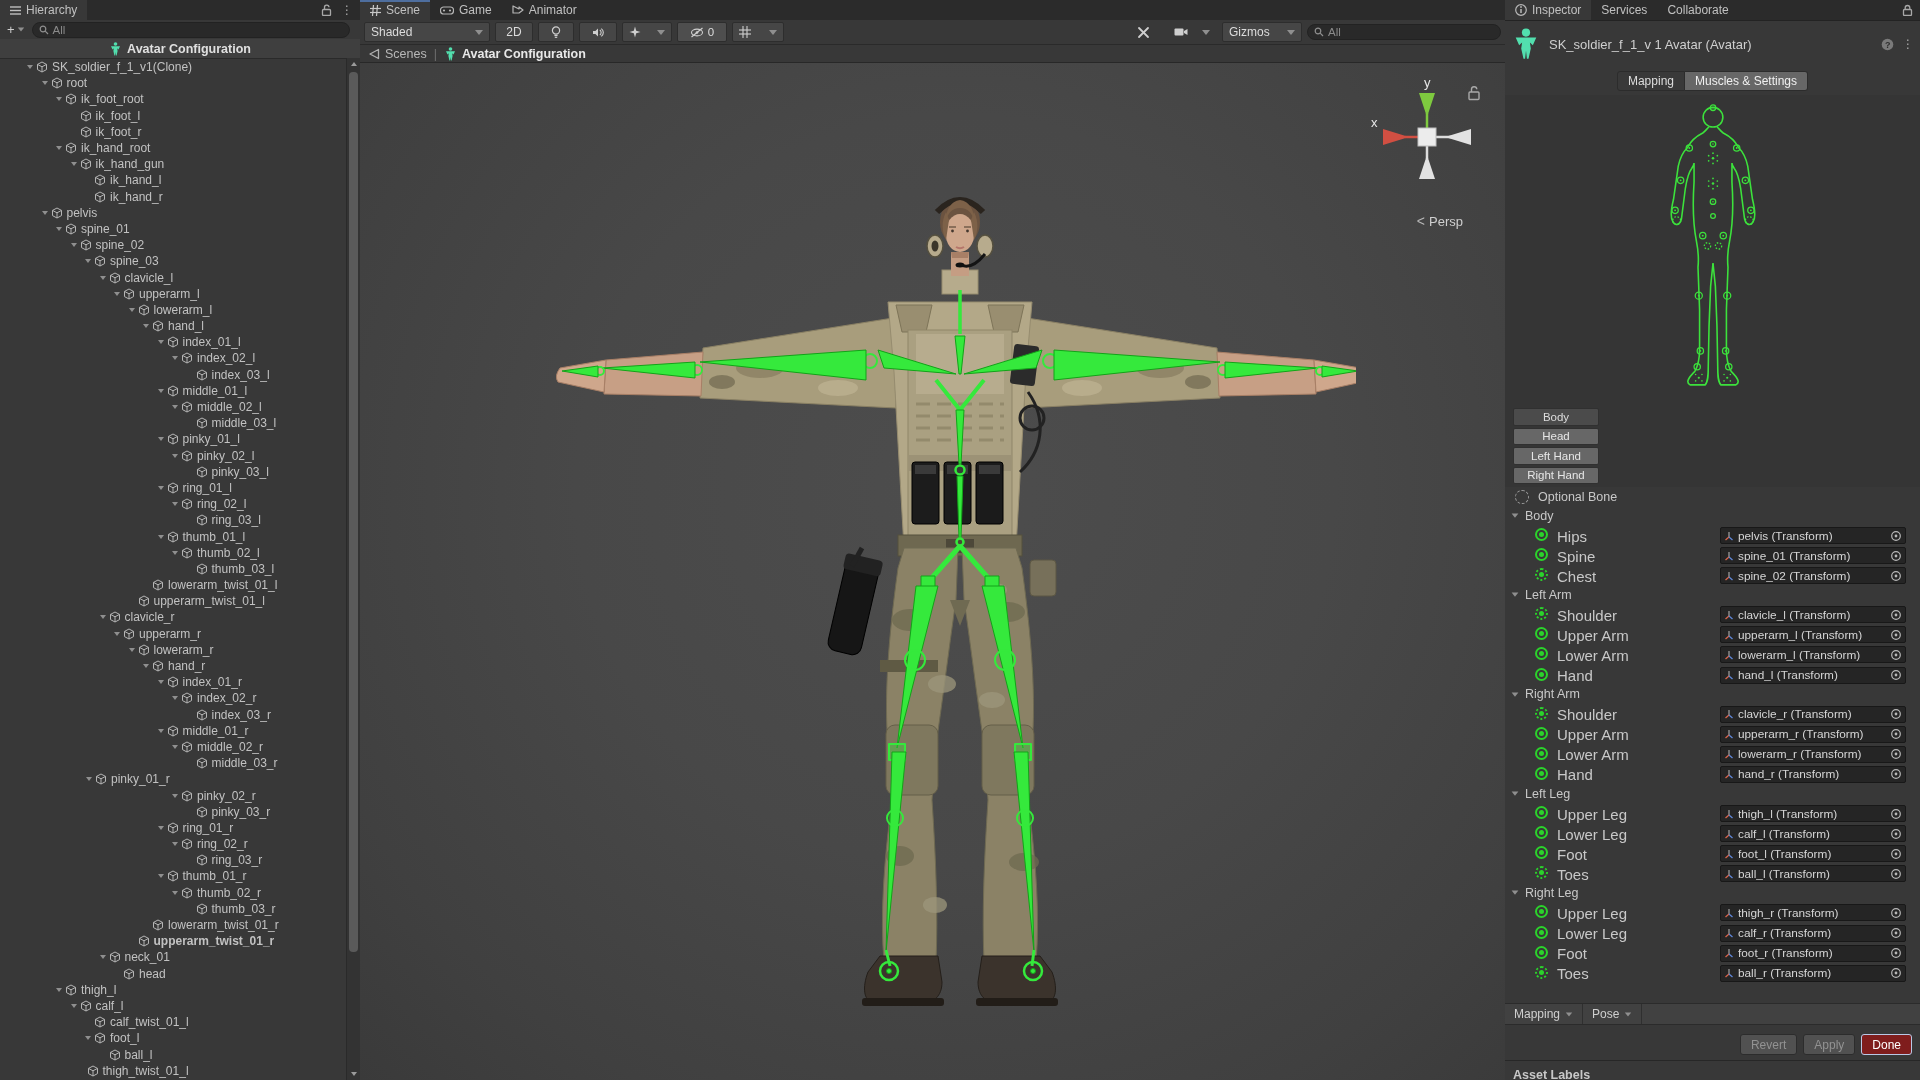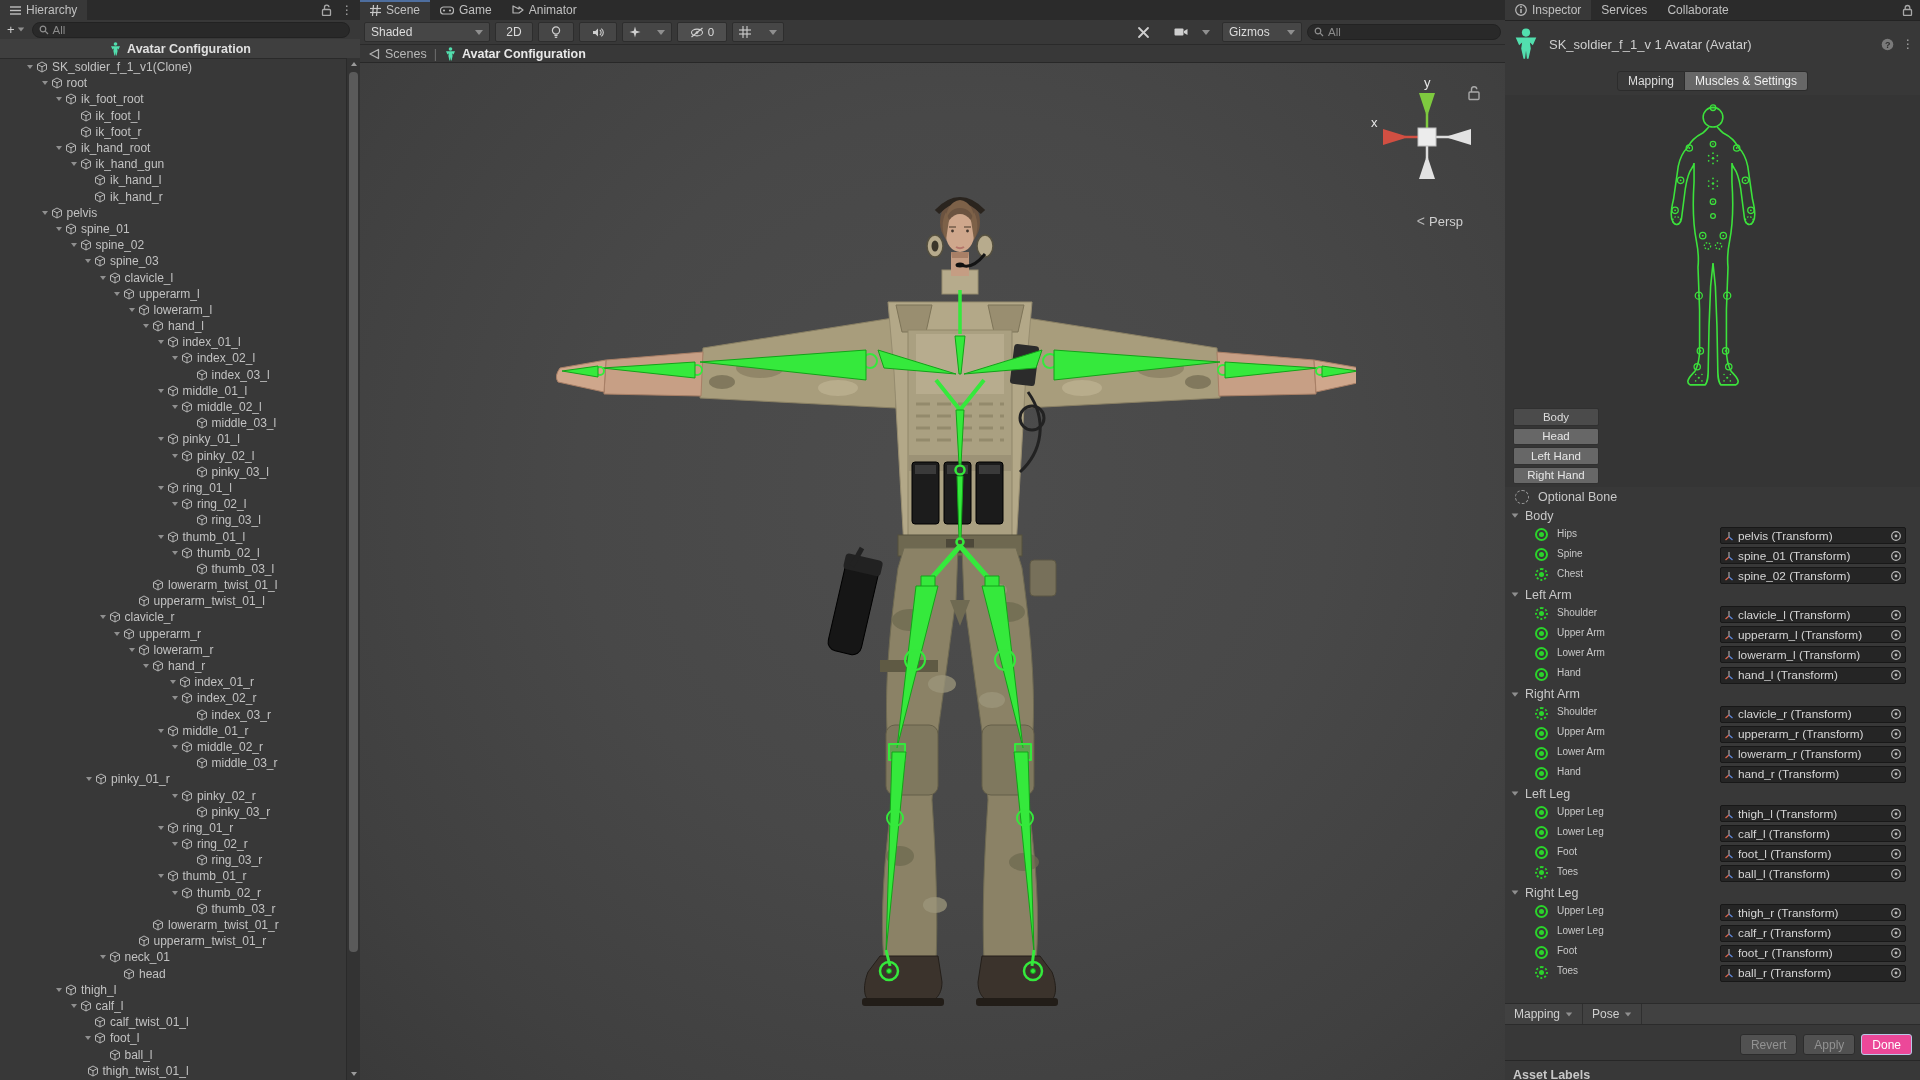--- a/index.html
+++ b/index.html
@@ -84,34 +84,34 @@
   .dashed-circle{width:12px;height:12px;border:1.5px dashed #9a9a9a;border-radius:50%;}
   #bonelist{position:absolute;top:506px;left:0;right:0;}
   .bsection{height:19px;display:flex;align-items:center;gap:6px;padding-left:6px;
             font-size:12.5px;color:#c8c8c8;}
   .brow{position:relative;height:20.1px;}
   .brow .boneico{position:absolute;left:30px;top:3px;width:9px;height:9px;border-radius:50%;
                  display:flex;align-items:center;justify-content:center;}
   .boneico.solid{border:2.5px solid #2bd32b;}
   .boneico.dotted{border:2.5px dotted #2bd32b;}
   .boneico::after{content:"";width:5px;height:5px;border-radius:50%;background:#2bd32b;}
-  .brow .blabel{position:absolute;left:52px;top:2.5px;font-size:10px;color:#c8c8c8;text-align:center;}
+  .brow .blabel{position:absolute;left:52px;top:2.5px;font-size:15px;color:#c8c8c8;text-align:center;}
   .ofield{position:absolute;left:215px;right:14px;top:2px;height:15px;background:#252525;
           border:1px solid #181818;border-radius:2px;display:flex;align-items:center;
           gap:4px;padding:0 3px;font-size:11.8px;color:#d6d6d6;white-space:nowrap;}
   .ofield .val{flex:1;overflow:hidden;}
   #insp-footerbar{position:absolute;top:1003px;left:0;right:0;height:20px;background:#414141;
                   border-top:1px solid #2b2b2b;border-bottom:1px solid #2b2b2b;display:flex;}
   .menu-btn{display:flex;align-items:center;gap:5px;padding:0 9px;font-size:12px;color:#cfcfcf;
             border-right:1px solid #2f2f2f;}
   #insp-actions{position:absolute;top:1031px;left:0;right:0;height:24px;display:flex;
                 justify-content:flex-end;align-items:flex-end;gap:6px;padding-right:8px;}
   .action-btn{height:19px;padding:0 10px;display:flex;align-items:center;background:#515151;
               border:1px solid #2c2c2c;border-radius:3px;font-size:12px;color:#929292;}
-  .action-btn.primary{color:#ffffff;border-color:#b9c8e6;background:#ec4899;}
+  .action-btn.primary{color:#ffffff;border-color:#b9c8e6;background:#7f1d1d;}
   #asset-labels{position:absolute;top:1060px;left:0;right:0;border-top:1px solid #272727;
                 padding:7px 8px 0 8px;font-size:12.5px;font-weight:bold;color:#c8c8c8;}
 </style>
 </head>
 <body>
 
 <div id="app">
 
   <div id="hierarchy" class="panel">
     <div class="tabbar">
@@ -452,21 +452,21 @@
           <span class="hlabel">lowerarm_r</span>
         </div>
         <div class="hrow" style="padding-left: 140px;">
           <span class="tri"></span>
           <svg viewBox="0 0 12 12" width="12" height="12">
             <path d="M6 1 L10.5 3.4 L10.5 8.6 L6 11 L1.5 8.6 L1.5 3.4 Z" fill="none" stroke="#b5b5b5" stroke-width="1"></path>
             <path d="M1.5 3.4 L6 5.8 L10.5 3.4 M6 5.8 L6 11" fill="none" stroke="#b5b5b5" stroke-width="1"></path>
           </svg>
           <span class="hlabel">hand_r</span>
         </div>
-        <div class="hrow" style="padding-left: 154.5px; margin-left: 12px;">
+        <div class="hrow" style="padding-left: 154.5px;">
           <span class="tri"></span>
           <svg viewBox="0 0 12 12" width="12" height="12">
             <path d="M6 1 L10.5 3.4 L10.5 8.6 L6 11 L1.5 8.6 L1.5 3.4 Z" fill="none" stroke="#b5b5b5" stroke-width="1"></path>
             <path d="M1.5 3.4 L6 5.8 L10.5 3.4 M6 5.8 L6 11" fill="none" stroke="#b5b5b5" stroke-width="1"></path>
           </svg>
           <span class="hlabel">index_01_r</span>
         </div>
         <div class="hrow" style="padding-left: 169px;">
           <span class="tri"></span>
           <svg viewBox="0 0 12 12" width="12" height="12">
@@ -580,21 +580,21 @@
           <span class="hlabel">thumb_03_r</span>
         </div>
         <div class="hrow" style="padding-left: 140px;">
           <span class="tri empty"></span>
           <svg viewBox="0 0 12 12" width="12" height="12">
             <path d="M6 1 L10.5 3.4 L10.5 8.6 L6 11 L1.5 8.6 L1.5 3.4 Z" fill="none" stroke="#b5b5b5" stroke-width="1"></path>
             <path d="M1.5 3.4 L6 5.8 L10.5 3.4 M6 5.8 L6 11" fill="none" stroke="#b5b5b5" stroke-width="1"></path>
           </svg>
           <span class="hlabel">lowerarm_twist_01_r</span>
         </div>
-        <div class="hrow" style="padding-left: 125.5px;">
+        <div class="hrow" style="padding-left: 125.5px; font-weight: bold;">
           <span class="tri empty"></span>
           <svg viewBox="0 0 12 12" width="12" height="12">
             <path d="M6 1 L10.5 3.4 L10.5 8.6 L6 11 L1.5 8.6 L1.5 3.4 Z" fill="none" stroke="#b5b5b5" stroke-width="1"></path>
             <path d="M1.5 3.4 L6 5.8 L10.5 3.4 M6 5.8 L6 11" fill="none" stroke="#b5b5b5" stroke-width="1"></path>
           </svg>
           <span class="hlabel">upperarm_twist_01_r</span>
         </div>
         <div class="hrow" style="padding-left: 96.5px;">
           <span class="tri"></span>
           <svg viewBox="0 0 12 12" width="12" height="12">

